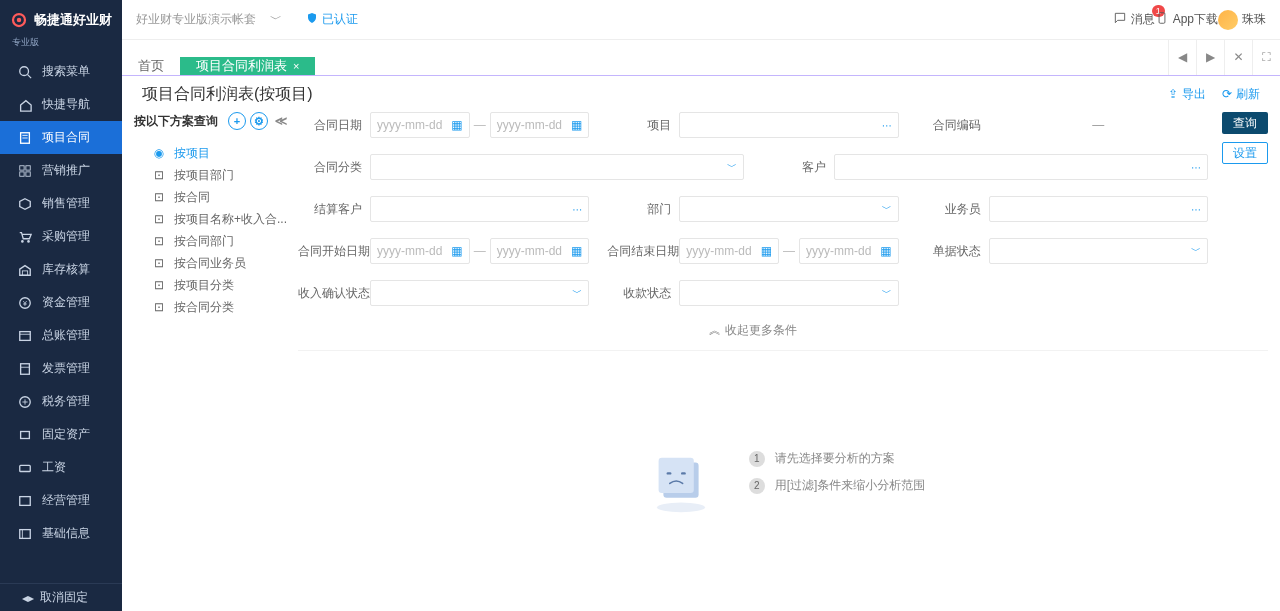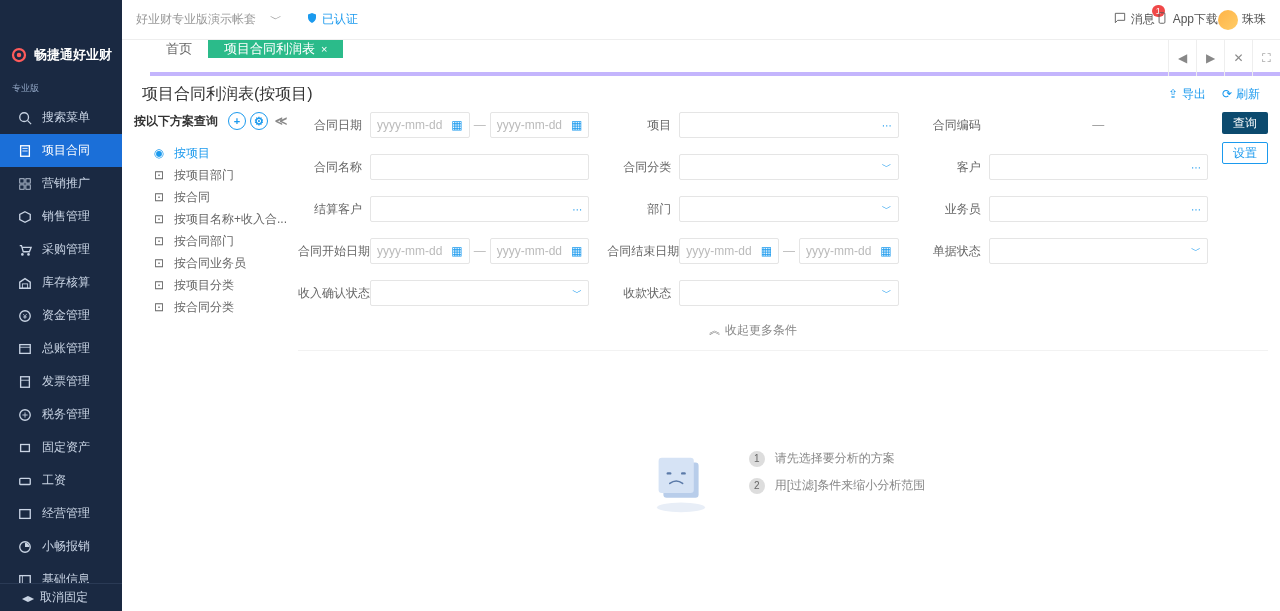--- a/index.html
+++ b/index.html
@@ -1,40 +1,40 @@
 <!DOCTYPE html>
 <html><head>
 <meta charset="utf-8">
 <style>
 * { margin: 0; padding: 0; box-sizing: border-box; }
 body { font-family: "Microsoft YaHei", Arial, sans-serif; font-size: 12px; color: #333; background: #fff; width: 1280px; height: 611px; overflow: hidden; }
 
 
 .sidebar { position: absolute; left: 0; top: 0; width: 122px; height: 611px; background: #1a2942; color: #fff; display: flex; flex-direction: column; }
-.logo-bar { height: 40px; display: flex; align-items: flex-start; padding-left: 10px; gap: 6px; margin-top: 46px; }
+.logo-bar { height: 40px; display: flex; align-items: center; padding-left: 10px; gap: 6px; }
 .logo-icon { width: 18px; height: 18px; display: inline-flex; align-items: center; justify-content: center; }
 .logo-text { font-size: 13px; font-weight: bold; }
 .logo-sub { font-size: 9px; color: #8fa3c2; padding-left: 12px; margin-top: -4px; margin-bottom: 6px; }
 .menu { flex: 1; overflow-y: auto; }
 .menu-item { height: 33px; display: flex; align-items: center; padding-left: 18px; gap: 10px; color: #c9d4e4; cursor: pointer; }
 .menu-item.active { background: #1b6fd8; color: #fff; }
 .menu-icon { width: 14px; height: 14px; display: inline-flex; align-items: center; justify-content: center; }
 .pin-bar { height: 28px; border-top: 1px solid #2a3a55; display: flex; align-items: center; justify-content: flex-start; padding-left: 22px; gap: 6px; color: #c9d4e4; cursor: pointer; font-size: 12px; }
 
 
 .header { position: absolute; left: 122px; top: 0; right: 0; height: 40px; border-bottom: 1px solid #eee; display: flex; align-items: center; padding: 0 14px; }
 .org-selector { color: #999; font-size: 12px; display: flex; align-items: center; gap: 14px; cursor: pointer; }
 .verified { margin-left: 24px; color: #1b9aee; display: flex; align-items: center; gap: 4px; }
 .header-right { margin-left: auto; display: flex; align-items: center; }
 .hdr-item { display: flex; align-items: center; gap: 4px; color: #555; cursor: pointer; position: relative; }
 .badge { position: absolute; top: -6px; right: -10px; background: #f04848; color: #fff; font-size: 9px; border-radius: 8px; padding: 0 4px; line-height: 12px; }
 .avatar { width: 20px; height: 20px; border-radius: 50%; background: linear-gradient(135deg,#ffb347,#ffcc66); display: inline-block; }
 
 
-.tabs-bar { position: absolute; left: 122px; top: 40px; right: 0; height: 36px; border-bottom: 4px solid #c4b5fd; display: flex; align-items: flex-start; margin-left: 28px; }
+.tabs-bar { position: absolute; left: 122px; top: 40px; right: 0; height: 36px; border-bottom: 1px solid #c4b5fd; display: flex; align-items: flex-end; }
 .tab { padding: 0 16px; display: flex; align-items: center; font-size: 13px; color: #666; cursor: pointer; }
 .tab.active { background: #2bbb8a; color: #fff; }
 .tab-close { margin-left: 6px; font-size: 11px; }
 .tab-nav { margin-left: auto; display: flex; align-items: center; }
 .tab-nav-btn { width: 28px; height: 36px; display: flex; align-items: center; justify-content: center; border-left: 1px solid #eee; color: #888; cursor: pointer; }
 
 
 .title-bar { position: absolute; left: 122px; top: 76px; right: 0; height: 36px; display: flex; align-items: center; padding: 0 20px; }
 .page-title { font-size: 16px; color: #333; }
 .title-actions { margin-left: auto; display: flex; gap: 16px; }
@@ -98,20 +98,28 @@
   <div class="menu" id="sidebar-menu">
       <div class="menu-item">
         <span class="menu-icon">
           <svg viewBox="0 0 16 16" width="14" height="14">
             <circle cx="7" cy="7" r="5" fill="none" stroke="currentColor" stroke-width="1.5"></circle>
             <line x1="11" y1="11" x2="15" y2="15" stroke="currentColor" stroke-width="1.5"></line>
           </svg>
         </span>
         <span>搜索菜单</span>
       </div>
+      <div class="menu-item">
+        <span class="menu-icon">
+          <svg viewBox="0 0 16 16" width="14" height="14">
+            <path d="M3 8l6-5 6 5v7H3z" fill="none" stroke="currentColor" stroke-width="1.5"></path>
+          </svg>
+        </span>
+        <span>快捷导航</span>
+      </div>
       <div class="menu-item active">
         <span class="menu-icon">
           <svg viewBox="0 0 16 16" width="14" height="14">
             <rect x="3" y="2" width="10" height="12" fill="none" stroke="currentColor" stroke-width="1.5"></rect>
             <line x1="5" y1="5" x2="11" y2="5" stroke="currentColor"></line>
             <line x1="5" y1="8" x2="11" y2="8" stroke="currentColor"></line>
           </svg>
         </span>
         <span>项目合同</span>
       </div>
@@ -205,29 +213,20 @@
         </span>
         <span>工资</span>
       </div>
       <div class="menu-item">
         <span class="menu-icon">
           <svg viewBox="0 0 16 16" width="14" height="14">
             <rect x="2" y="3" width="12" height="10" fill="none" stroke="currentColor" stroke-width="1.5"></rect>
           </svg>
         </span>
         <span>经营管理</span>
-      </div>
-      <div class="menu-item">
-        <span class="menu-icon">
-          <svg viewBox="0 0 16 16" width="14" height="14">
-            <circle cx="8" cy="8" r="6" fill="none" stroke="currentColor" stroke-width="1.5"></circle>
-            <path d="M8 8V3a5 5 0 015 5z" fill="currentColor"></path>
-          </svg>
-        </span>
-        <span>小畅报销</span>
       </div>
       <div class="menu-item">
         <span class="menu-icon">
           <svg viewBox="0 0 16 16" width="14" height="14">
             <rect x="2" y="3" width="12" height="10" fill="none" stroke="currentColor" stroke-width="1.5"></rect>
             <line x1="5" y1="3" x2="5" y2="13" stroke="currentColor"></line>
           </svg>
         </span>
         <span>基础信息</span>
       </div>
@@ -382,24 +381,20 @@
           <span class="input-caret">⋯</span>
         </div>
     </div>
     <div class="form-cell">
       <div class="form-label">合同编码</div>
       <div class="plain-dash">—</div>
     </div>
   </div>
 
   <div class="form-row">
-    <div class="form-cell">
-      <div class="form-label">合同名称</div>
-      <div class="text-input" style="justify-content:flex-start"></div>
-    </div>
     <div class="form-cell">
       <div class="form-label">合同分类</div>
       <div class="text-input">
           <span class="input-caret">﹀</span>
         </div>
     </div>
     <div class="form-cell">
       <div class="form-label">客户</div>
       <div class="text-input">
           <span class="input-caret">⋯</span>

